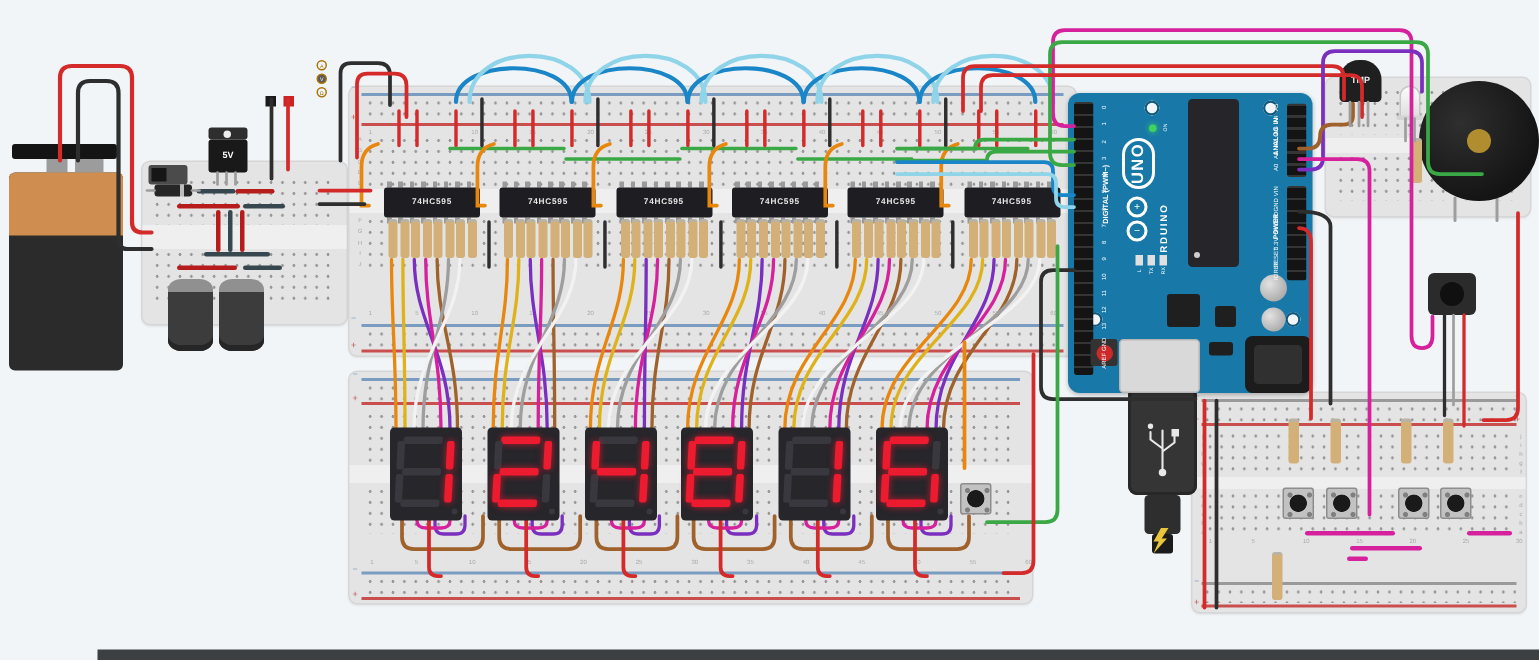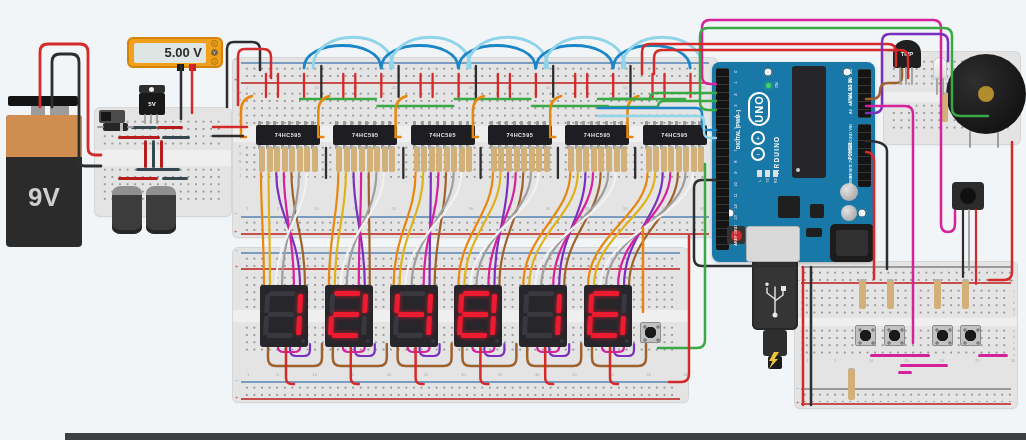--- a/index.html
+++ b/index.html
@@ -165,25 +165,21 @@
       <path d="M 811,267 V 405" stroke="#2e2e2e" stroke-width="2.5" fill="none" stroke-linecap="round"></path>
       <path d="M 970,132 V 147" stroke="#9e9e9e" stroke-width="2" fill="none" stroke-linecap="round"></path>
       <path d="M 998,132 V 147" stroke="#9e9e9e" stroke-width="2" fill="none" stroke-linecap="round"></path>
     </svg>
 
   <div id="bat-cap"></div>
   <div id="bat-t1"></div>
   <div id="bat-t2"></div>
   <div id="bat-body"></div>
   <div id="bat-orange"></div>
-  <div id="bat-label">9V</div>
-
-  <div id="mmeter">
-    <div id="mmdisp">5.00 V</div>
-  </div>
+
   <div id="mmp1"></div>
   <div id="mmp2"></div>
 
   <div id="vreg-tab"></div>
   <div id="vreg-hole"></div>
   <div id="vreg">5V</div>
   <div id="sw"></div>
   <div id="swk"></div>
   <div id="diode"></div>
   <div class="ecap" style="left:112px;top:186px;"></div>

